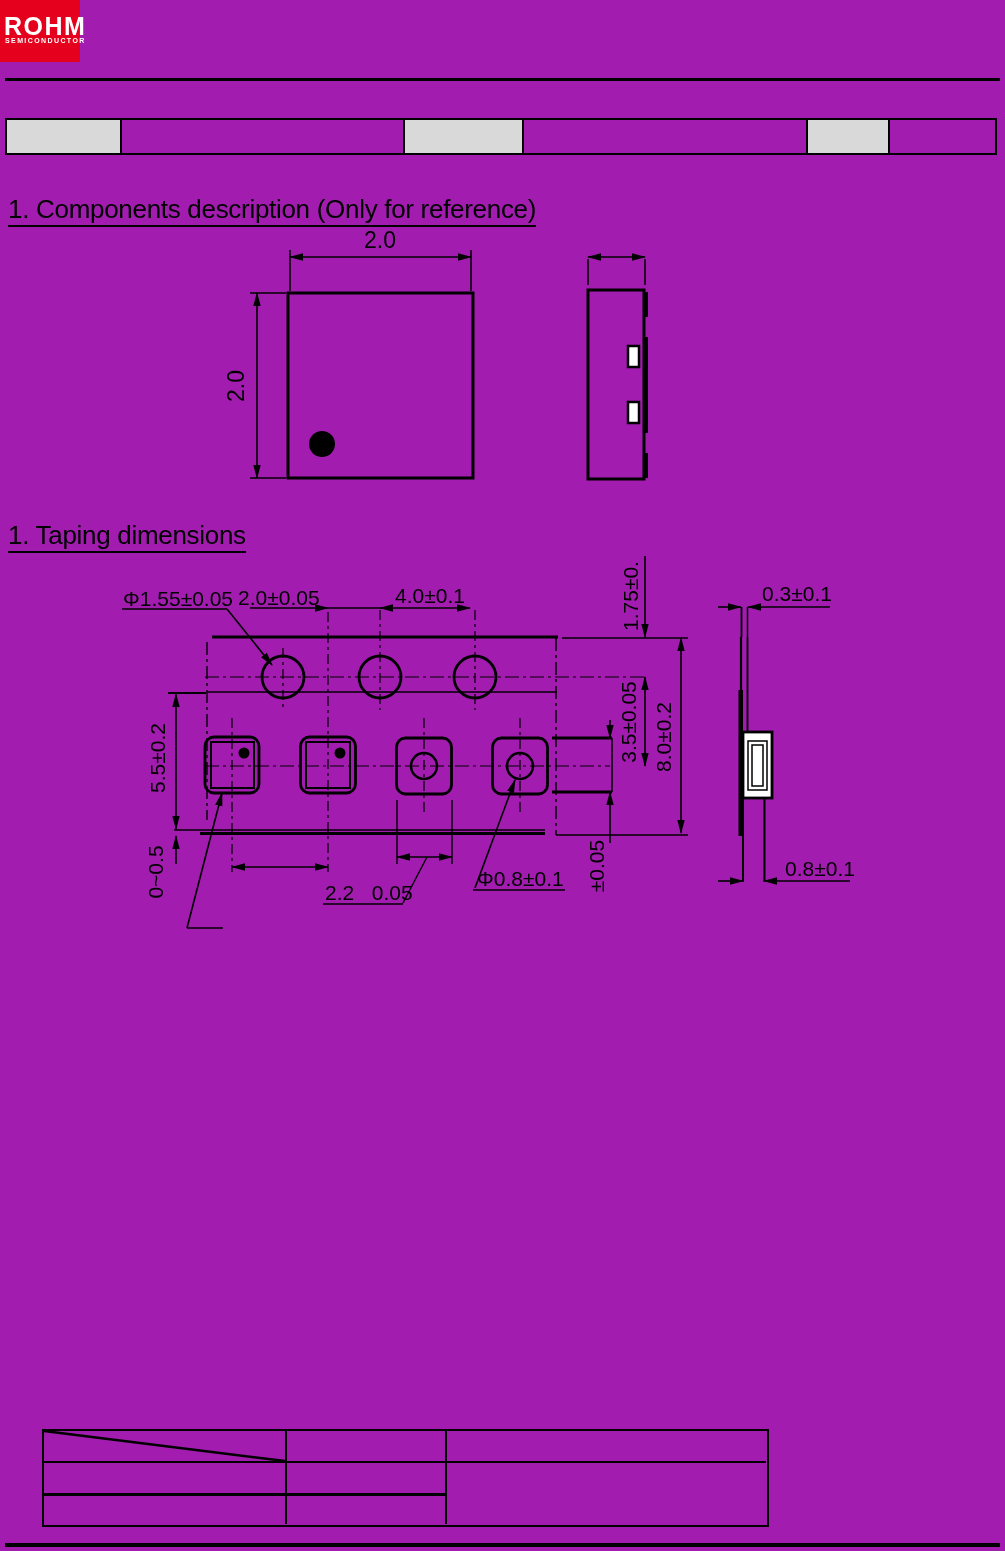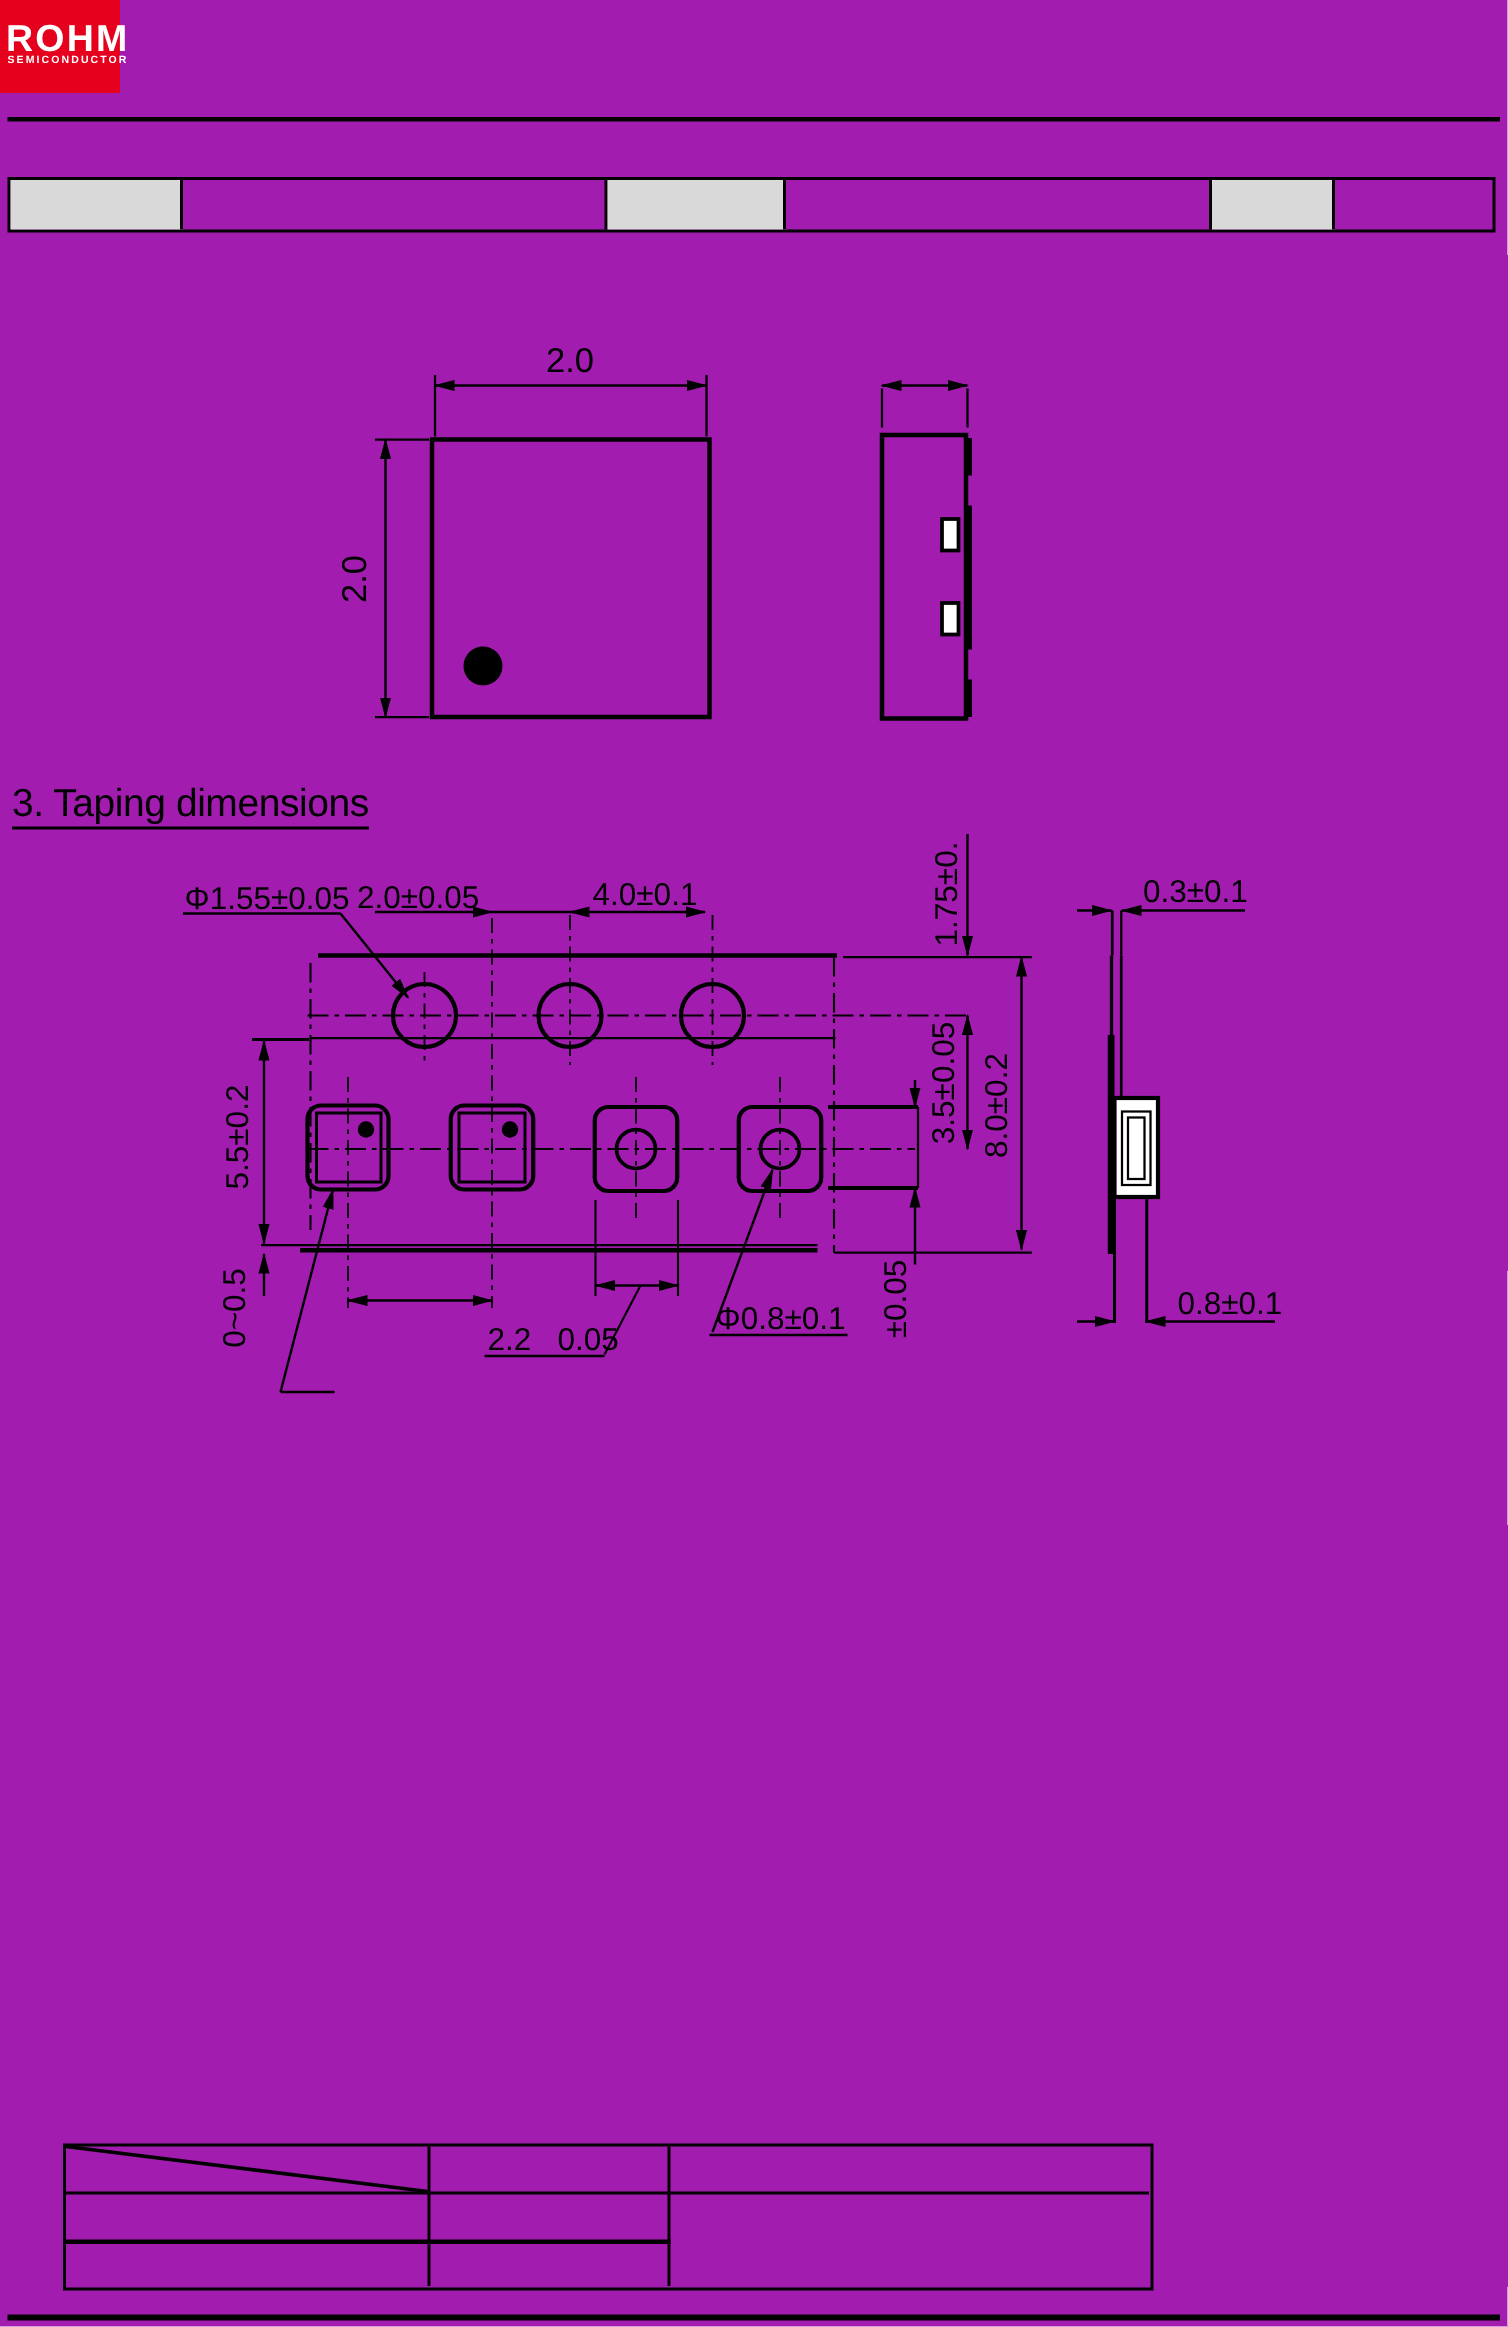--- a/index.html
+++ b/index.html
@@ -38,21 +38,22 @@
 
   <div class="ttable">
     <div class="cell grey" style="width:115px"></div>
     <div class="cell" style="width:285px"></div>
     <div class="cell grey" style="width:119px"></div>
     <div class="cell" style="width:285px"></div>
     <div class="cell grey" style="width:83px"></div>
     <div class="cell" style="width:105px"></div>
   </div>
 
-  <div class="heading" style="left:8px;top:520px"><span>3. Taping dimensions</span></div>
+  <div class="heading" style="left:8px;top:194px"><span>1. Components description (Only for reference)</span></div>
+  <div class="heading" style="left:8px;top:520px"><span>1. Taping dimensions</span></div>
 
   <svg class="abs" style="left:0;top:0" width="1005" height="1551" viewBox="0 0 1005 1551">
     <defs>
       <marker id="arw" viewBox="0 0 14 10" refX="13" refY="5" markerWidth="14" markerHeight="10" orient="auto-start-reverse" markerUnits="userSpaceOnUse">
         <path d="M0,1.3 L14,5 L0,8.7 Z" fill="#000"></path>
       </marker>
     </defs>
 
     <g stroke="#000" fill="none">
       <rect x="288" y="293" width="185" height="185" stroke-width="3"></rect>

